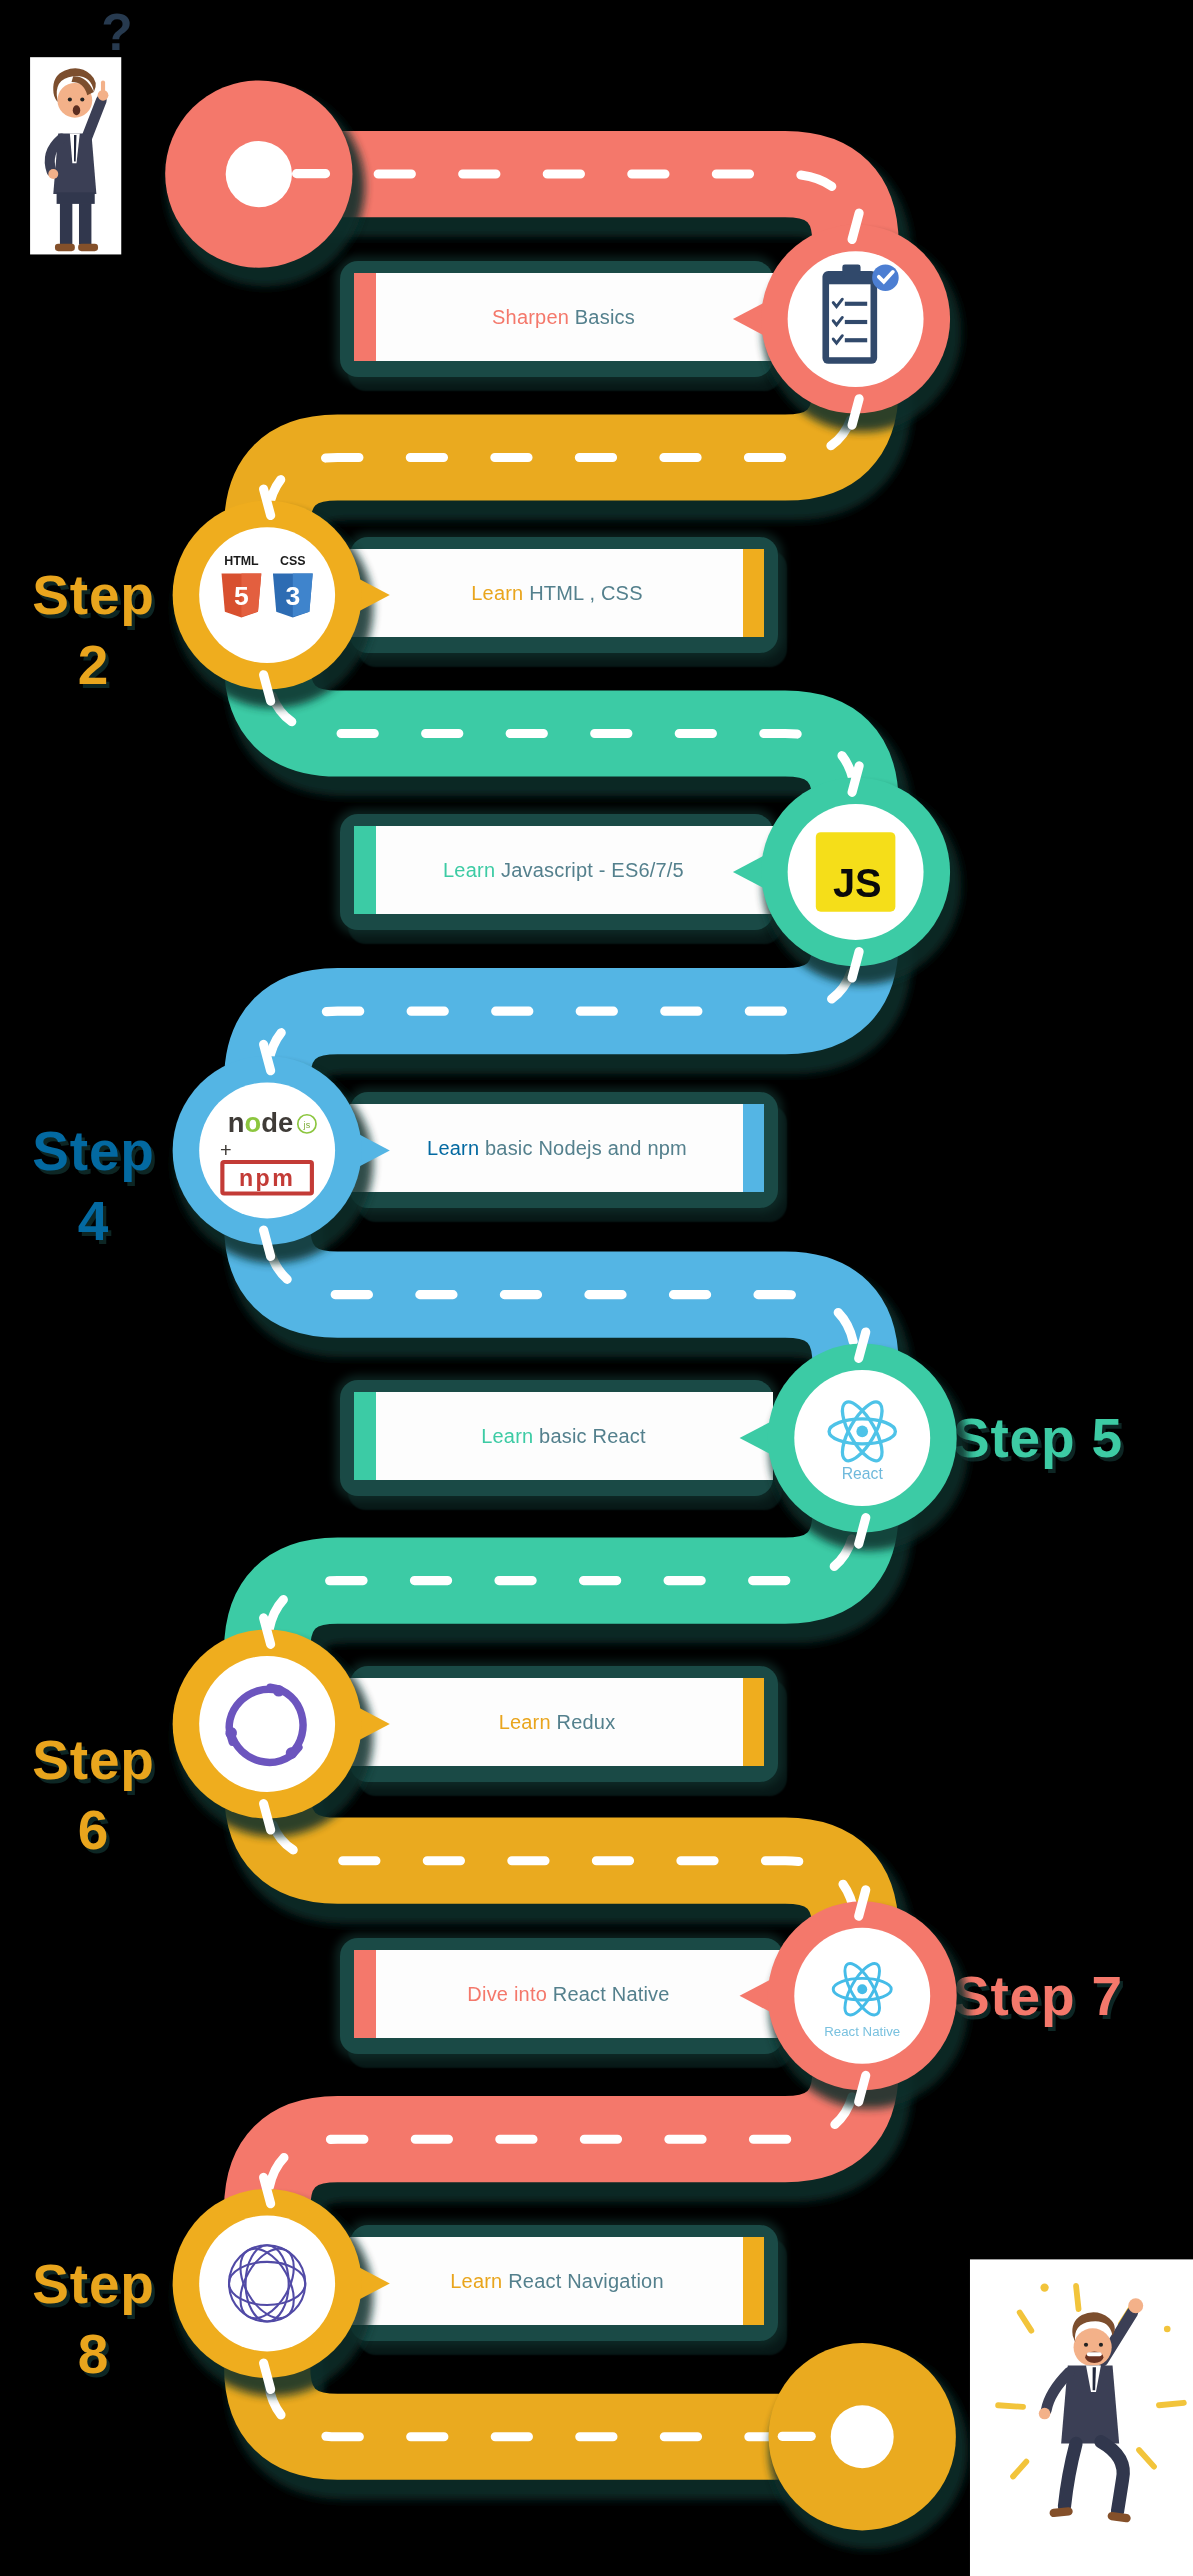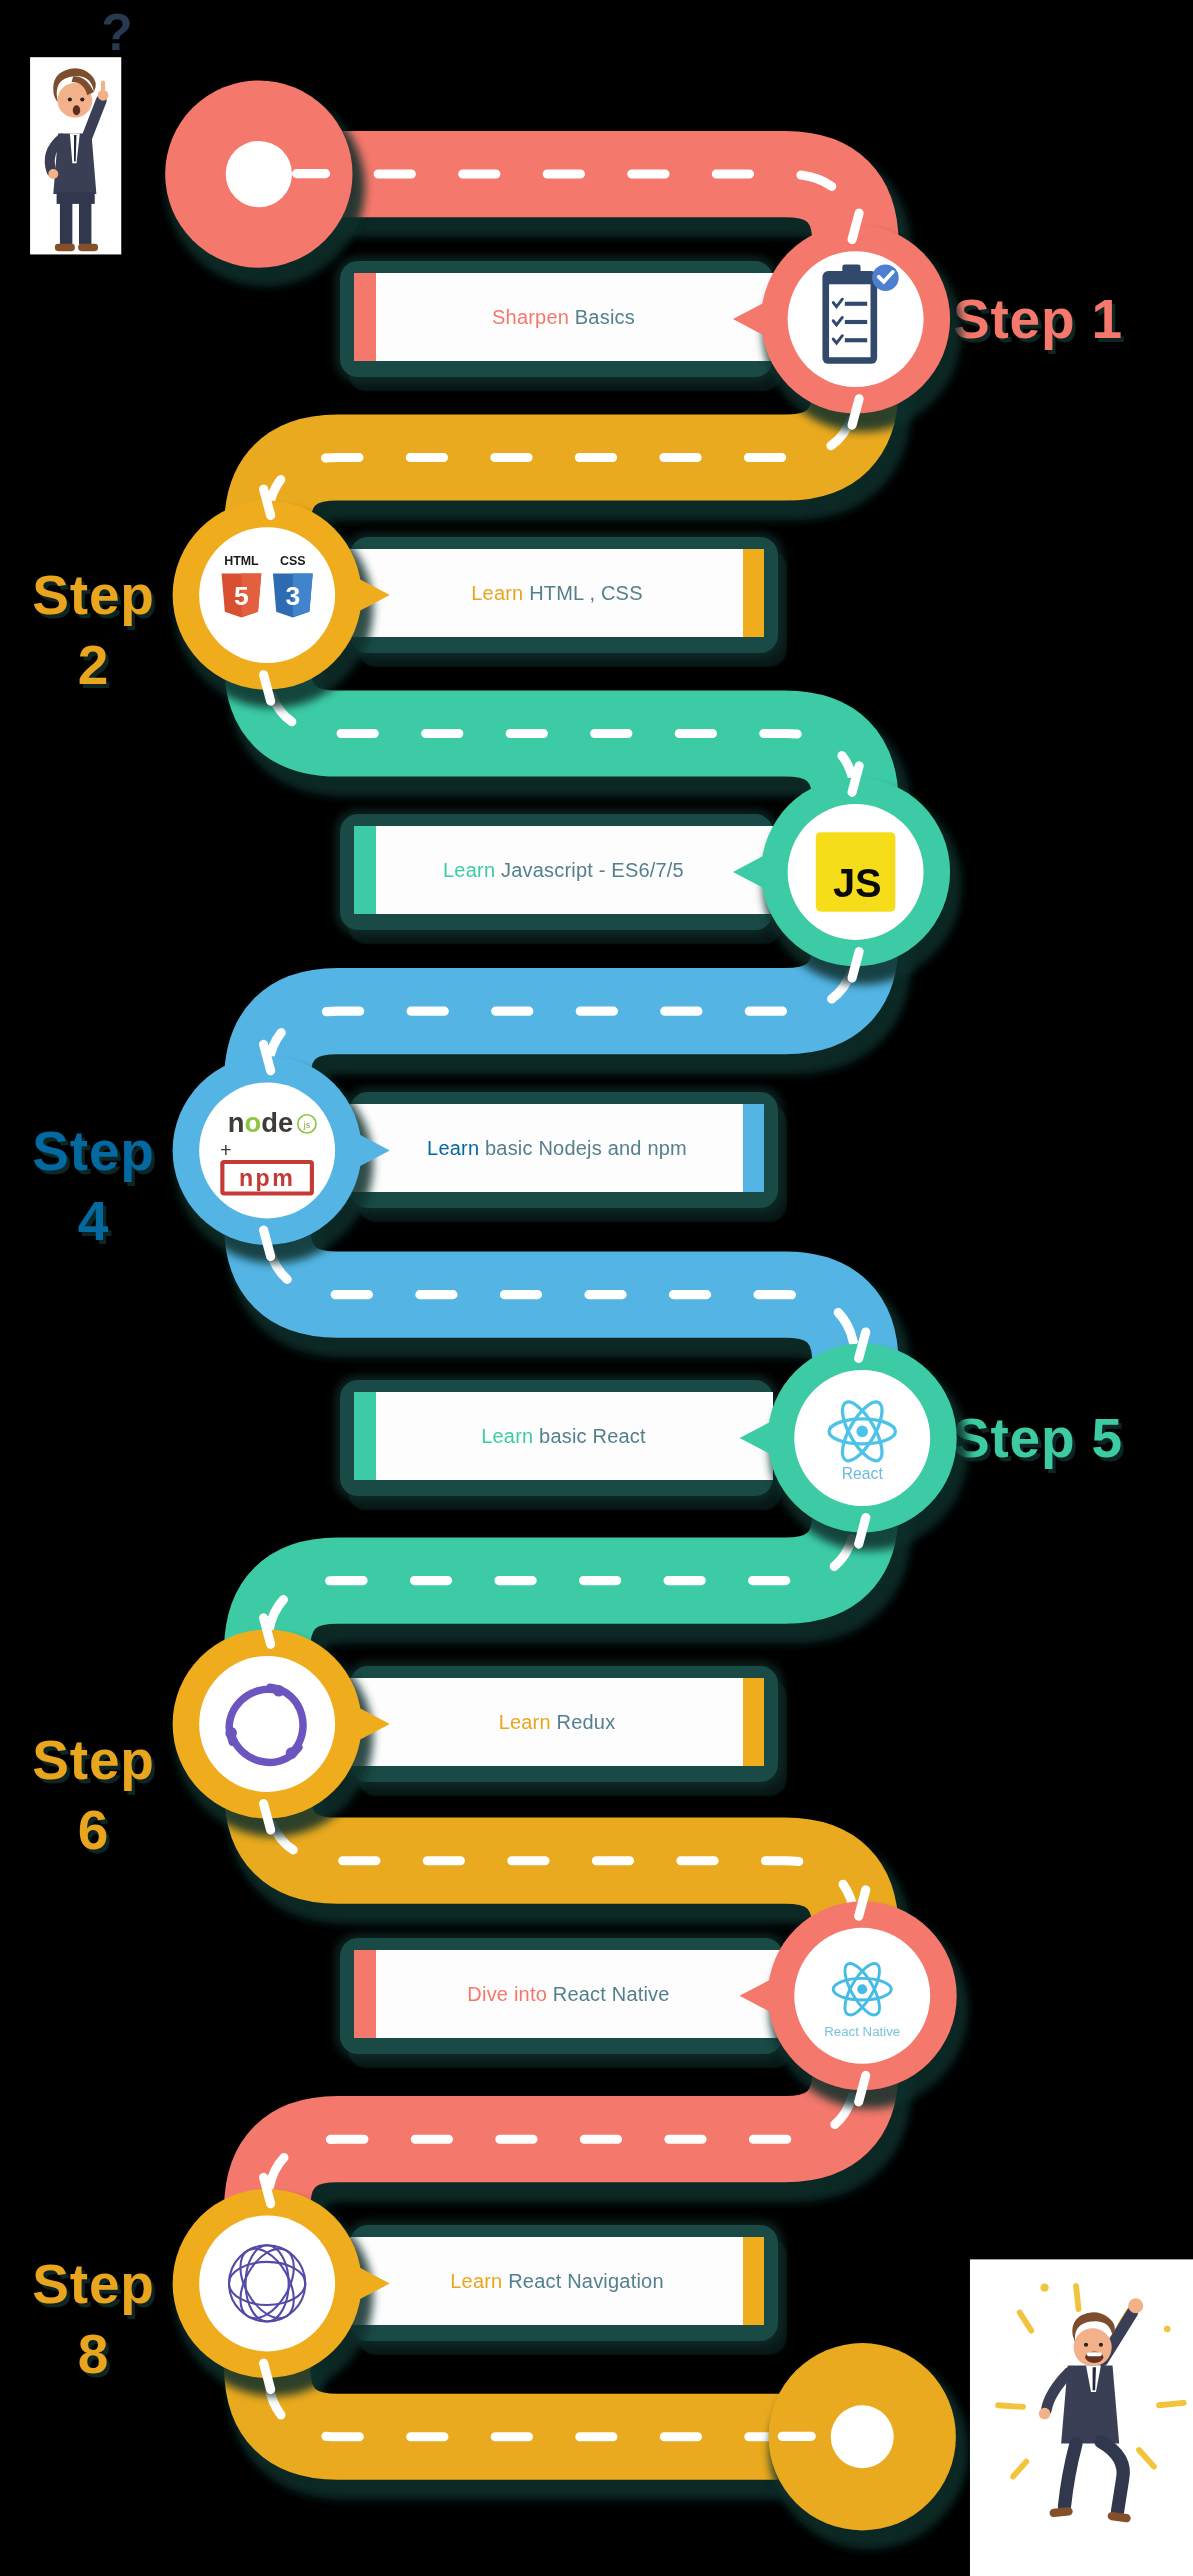--- a/index.html
+++ b/index.html
@@ -78,25 +78,25 @@
     </div>
   </div>
 
   <div class="card right" style="left:350px;top:2225px;width:428px;">
     <div class="white">
       <div class="strip bg-gold"></div>
       <div class="txt"><span class="c-gold">Learn</span><span> React Navigation</span></div>
     </div>
   </div>
 
-  <div class="step-label right c-salmon" style="top:284px;">Step 1</div>
   <div class="step-label left  c-gold" style="top:560px;">Step 2</div>
   <div class="step-label left  c-blue" style="top:1116px;">Step 4</div>
   <div class="step-label right c-teal" style="top:1403px;">Step 5</div>
   <div class="step-label left  c-gold" style="top:1689px;margin-top:36px;">Step 6</div>
+  <div class="step-label right c-salmon" style="top:1961px;">Step 7</div>
   <div class="step-label left  c-gold" style="top:2249px;">Step 8</div>
 
   <svg class="overlay" width="1194" height="2576" viewBox="0 0 1440 3108">
     <defs>
         <filter id="soft" x="-30%" y="-30%" width="160%" height="160%">
           <feGaussianBlur stdDeviation="5"></feGaussianBlur>
         </filter>
       </defs>
 
     <g transform="translate(10,18)" stroke="#0D2E2B" stroke-width="116" fill="none" opacity="0.88" filter="url(#soft)">

